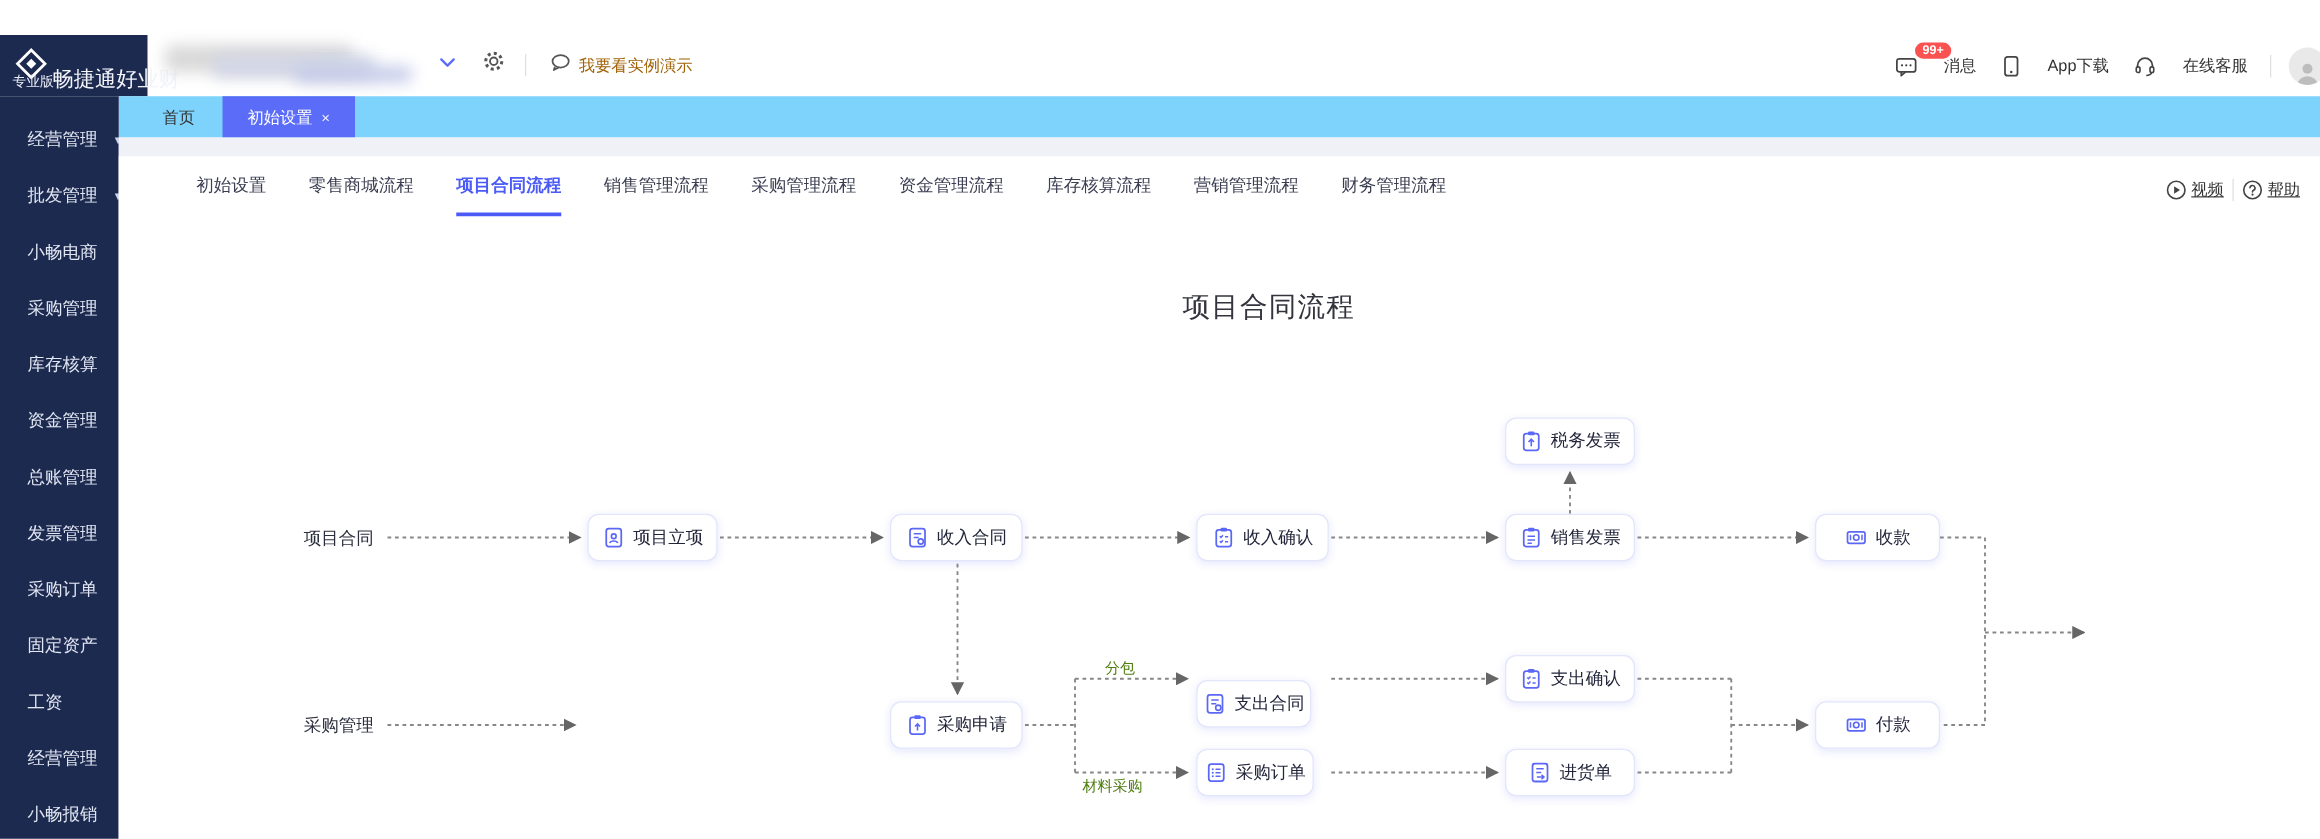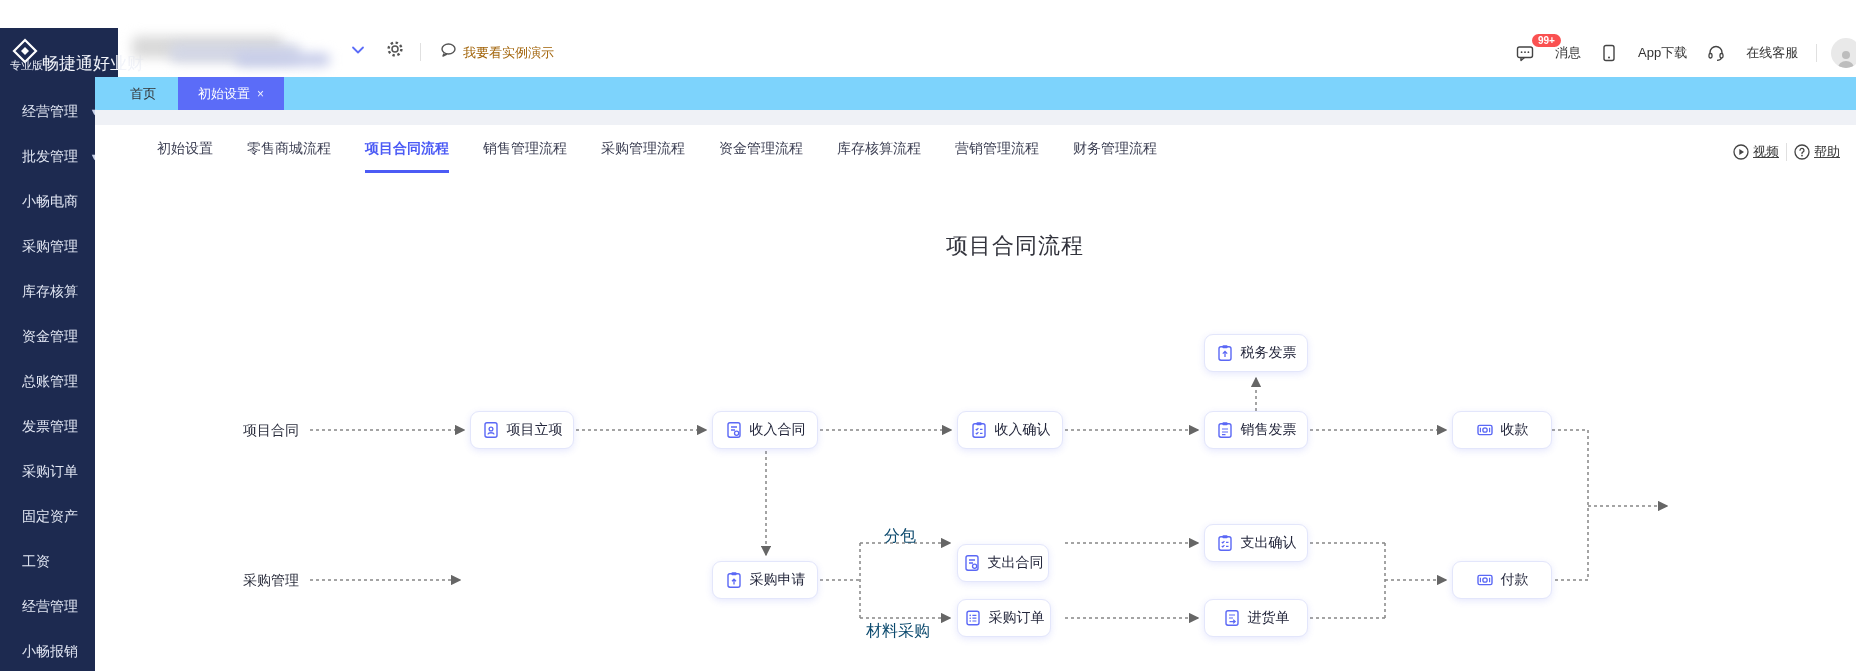--- a/index.html
+++ b/index.html
@@ -41,21 +41,21 @@
   #flow-nav { display:flex; align-items:flex-end; padding:0 16px 0 62px; height:48px; }
   .fnav-tab { font-size:14px; color:#3b3e52; margin-right:34px; padding-bottom:12px; border-bottom:3px solid transparent; cursor:pointer; white-space:nowrap; }
   .fnav-tab.active { color:#4c5bf5; border-bottom-color:#4c5bf5; font-weight:bold; }
   #fnav-right { margin-left:auto; display:flex; align-items:flex-end; gap:7px; padding-bottom:12px; font-size:13px; color:#444;text-decoration:underline; }
   #fnav-right .hrow { gap:4px; }
 
   
   #flow { position:absolute; left:0; top:0; width:1856px; height:671px; pointer-events:none; }
   #flow-title { position:absolute; left:840px; top:231px; width:350px; text-align:center; font-size:22px; color:#33343d; font-weight:500; letter-spacing:1px; }
   .row-label { position:absolute; font-size:14px; color:#2b2e3d; white-space:nowrap; }
-  .branch-label { position:absolute; font-size:16px; color:#0c4a6e; white-space:nowrap;text-align:right; }
+  .branch-label { position:absolute; font-size:12px; color:#4d7c0f; white-space:nowrap;text-align:right; }
   .node { position:absolute; height:38px; background:#fff; border:1px solid #e3e6fb; border-radius:9px;
     box-shadow:0 2px 7px rgba(99,111,245,.16); display:flex; align-items:center; justify-content:center; gap:7px;
     font-size:14px; color:#23263b; pointer-events:auto; cursor:pointer; white-space:nowrap; }
   .node svg { flex:0 0 auto; }
   svg.icon { display:block; }
 </style>
 </head>
 <body>
 
 <div id="header">

